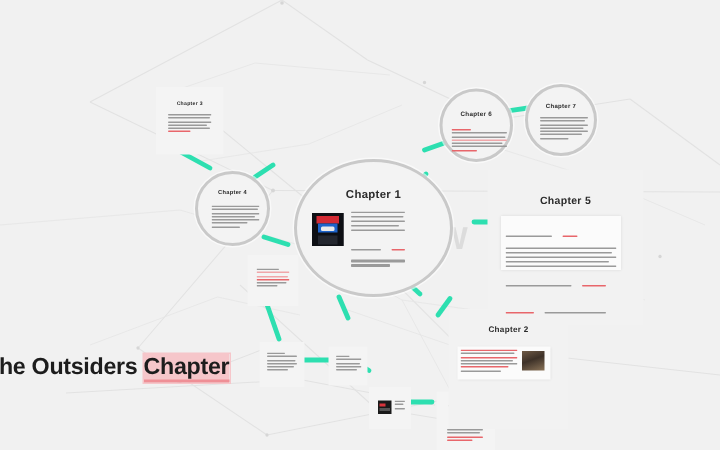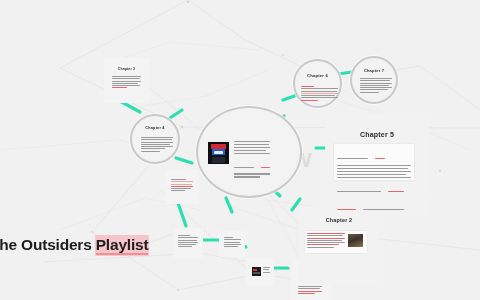--- a/index.html
+++ b/index.html
@@ -292,32 +292,33 @@
         <i style="width:100%"></i>
         <i style="width:60%;display:inline-block"></i>
         <i class="hl" style="width:22%;display:inline-block;margin-left:2px"></i>
         <i class="hl" style="width:26%;display:inline-block"></i>
         <i style="width:56%;display:inline-block;margin-left:2px"></i>
       </div>
     </div>
   </div>
 
   <div class="node ring" style="left:196px;top:106px;width:106px;height:92px;border-radius:50%;">
+    <div class="ch-title" style="font-size:7.6px;margin-top:17px;">Chapter 1</div>
     <div class="thumb cover1" style="left:10px;top:34px;width:21px;height:22px;">
       <div style="position:absolute;left:3px;top:2px;width:15px;height:5px;background:#d32a34;"></div>
       <div style="position:absolute;left:4px;top:7px;width:13px;height:6px;background:#1d63c9;"></div>
       <div style="position:absolute;left:6px;top:9px;width:9px;height:3px;background:#e9e9e9;border-radius:1px;"></div>
       <div style="position:absolute;left:4px;top:15px;width:13px;height:6px;background:#23262e;"></div>
     </div>
     <div class="lines" style="left:36px;top:33px;width:36px;">
       <i style="width:100%"></i><i style="width:96%"></i><i style="width:100%"></i>
       <i style="width:90%"></i><i style="width:100%"></i>
       <i style="width:56%;display:inline-block"></i>
       <i class="hl" style="width:26%;display:inline-block;margin-left:2px"></i>
       <i style="width:100%"></i><i style="width:72%"></i>
     </div>
   </div>
 
   <div id="main-title">
-    <span>The Outsiders </span><span class="hl">Playlist</span>
+    <span>The Outsiders </span><span class="hl">Chapter</span>
   </div>
 
 </div>
 
 </body></html>

